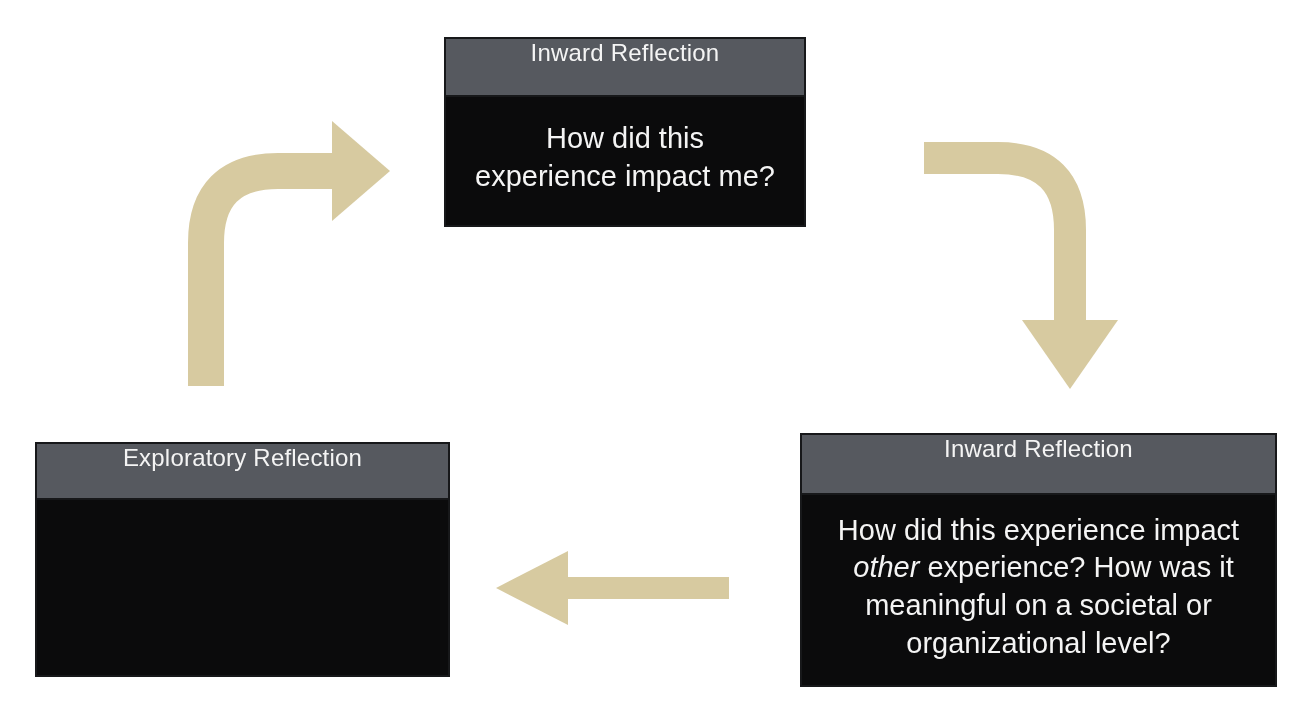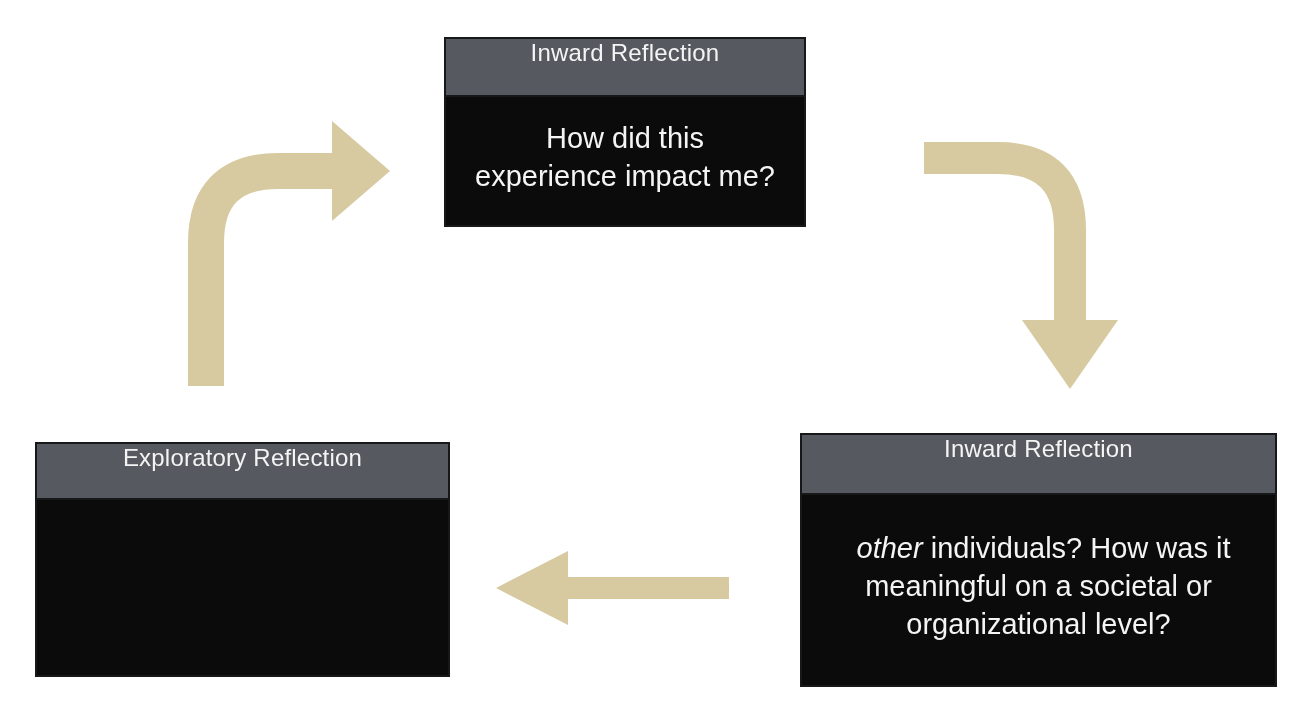--- a/index.html
+++ b/index.html
@@ -77,21 +77,22 @@
       <span>How did this
 experience impact me?</span>
     </div>
   </section>
 
   <section class="node node-outward">
     <header class="node-header">
       <span>Inward Reflection</span>
     </header>
     <div class="node-body">
-      <span><em>other</em><span> individuals? How was it
+      <span><span>How did this experience impact
+</span><em>other</em><span> experience? How was it
 meaningful on a societal or
 organizational level?</span></span>
     </div>
   </section>
 
   <section class="node node-exploratory">
     <header class="node-header">
       <span>Exploratory Reflection</span>
     </header>
   </section>

